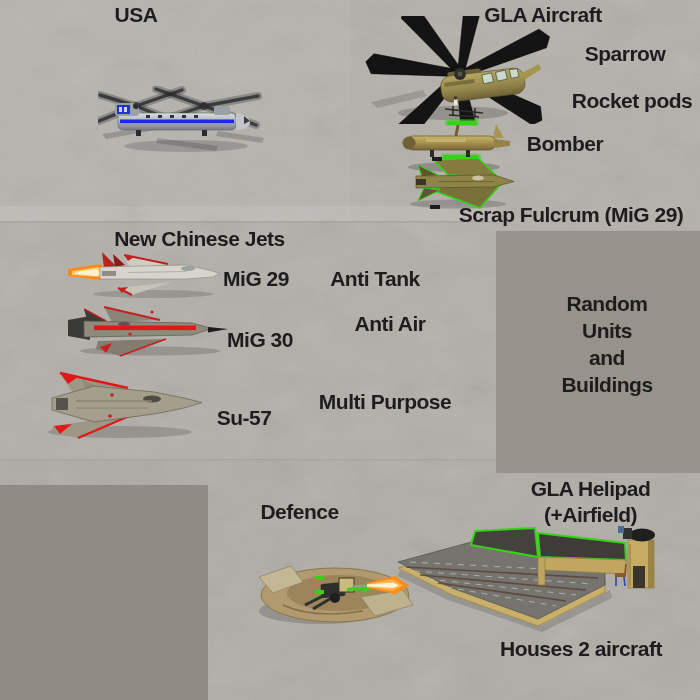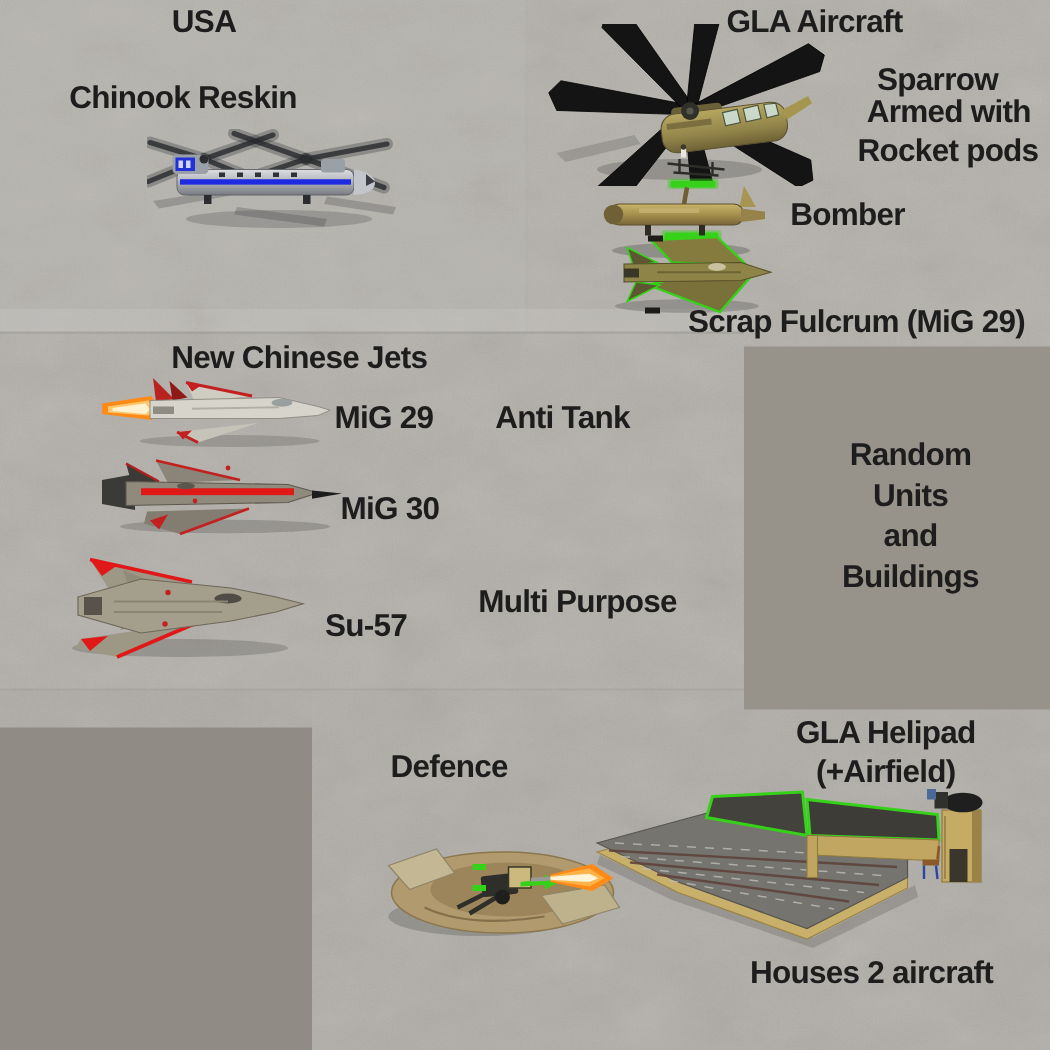--- a/index.html
+++ b/index.html
@@ -344,33 +344,32 @@
       <g>
         <rect x="225" y="51" width="11" height="4" fill="#8a5a28"></rect>
         <line x1="226" y1="55" x2="226" y2="64" stroke="#2a47a8" stroke-width="1.6"></line>
         <line x1="234" y1="55" x2="235" y2="64" stroke="#2a47a8" stroke-width="1.6"></line>
         <line x1="235" y1="51" x2="236" y2="42" stroke="#8a5a28" stroke-width="1.8"></line>
       </g>
     </svg>
   </div>
 
   <div class="label" style="left:66px;top:2px;width:140px;">USA</div>
-  <div class="label" style="left:32px;top:53px;width:180px;">Chinook Reskin</div>
 
   <div class="label" style="left:458px;top:2px;width:170px;">GLA Aircraft</div>
   <div class="label" style="left:560px;top:41px;width:130px;">Sparrow</div>
-  <div class="label" style="left:565px;top:62px;width:135px;">Armed with</div>
   <div class="label" style="left:562px;top:88px;width:140px;">Rocket pods</div>
   <div class="label" style="left:515px;top:131px;width:100px;">Bomber</div>
   <div class="label" style="left:440px;top:202px;width:262px;">Scrap Fulcrum (MiG 29)</div>
 
   <div class="label" style="left:92px;top:226px;width:215px;">New Chinese Jets</div>
   <div class="label" style="left:212px;top:266px;width:88px;">MiG 29</div>
   <div class="label" style="left:316px;top:266px;width:118px;">Anti Tank</div>
   <div class="label" style="left:215px;top:311px;width:90px;margin-top:16px;">MiG 30</div>
+  <div class="label" style="left:338px;top:311px;width:104px;">Anti Air</div>
   <div class="label" style="left:200px;top:389px;width:88px;margin-top:16px;">Su-57</div>
   <div class="label" style="left:300px;top:389px;width:170px;">Multi Purpose</div>
 
   <div class="label" style="left:512px;top:290px;width:190px;line-height:27px;">
     <span class="ln">Random</span>
     <span class="ln">Units</span>
     <span class="ln">and</span>
     <span class="ln">Buildings</span>
   </div>
 

